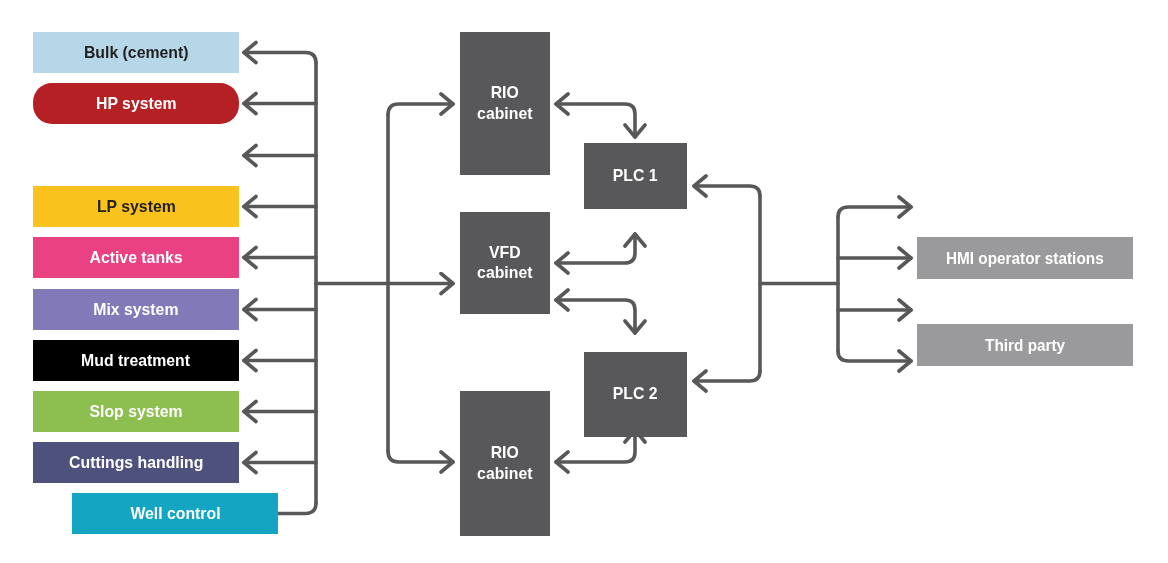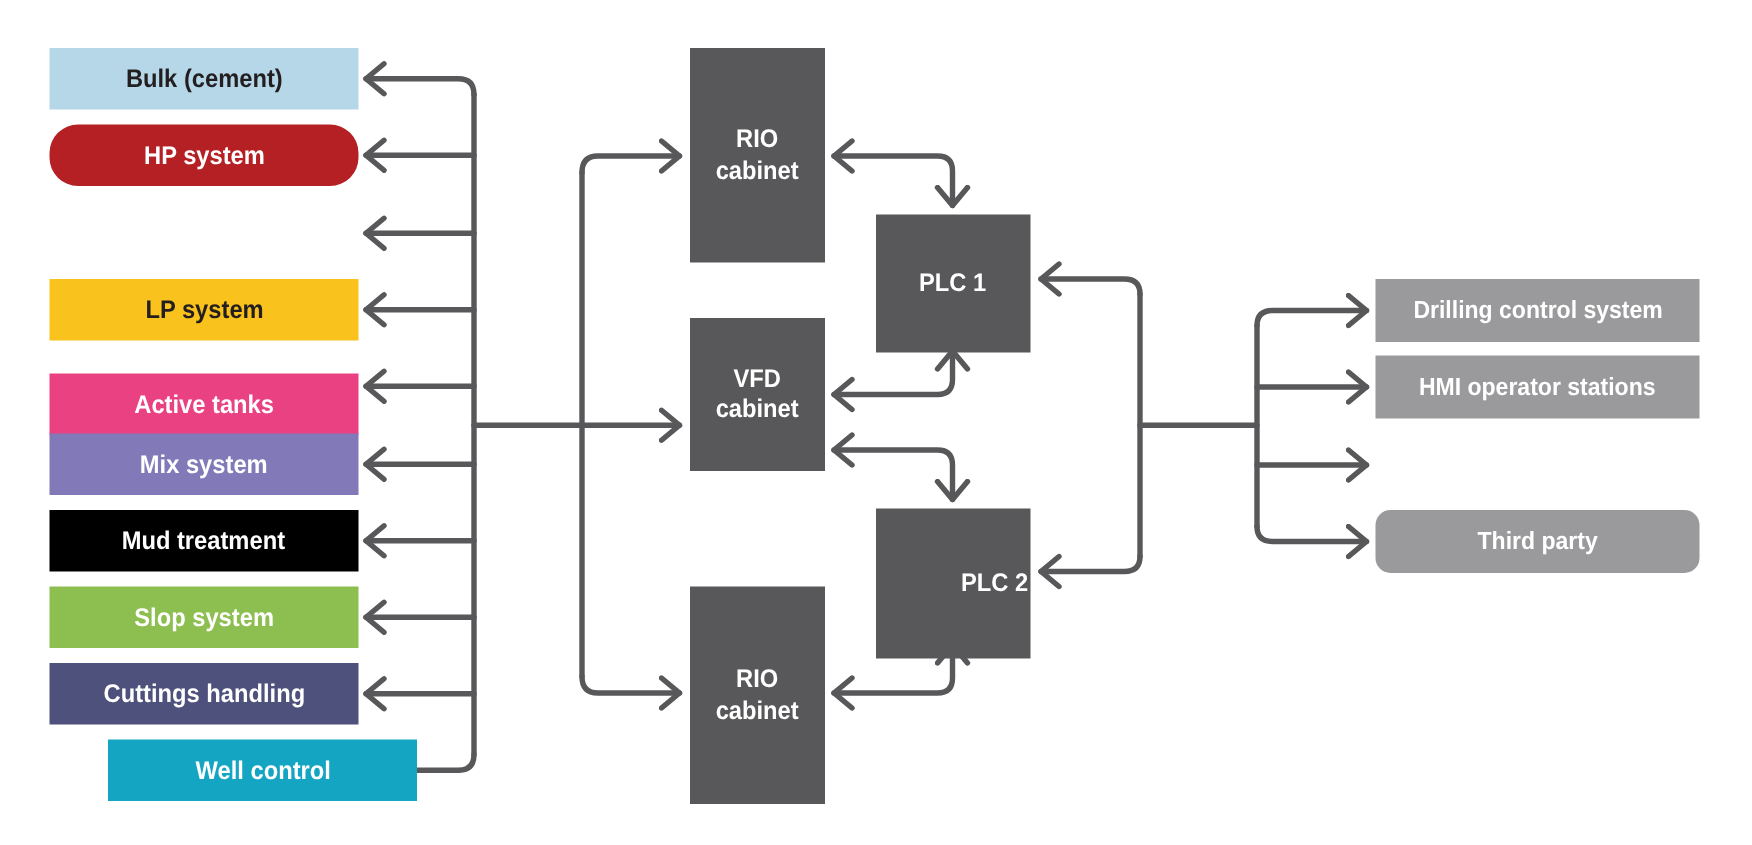--- a/index.html
+++ b/index.html
@@ -23,41 +23,41 @@
   }
   .txt { display: inline-block; transform: scaleX(0.93); white-space: nowrap; }
   .tline { display: block; text-align: center; }
 
   
   .lbox { left: 33px; width: 206px; height: 41px; font-size: 17px; }
   .ls0 { top: 32px;  background: #B5D7E8; color: #231F20; }
   .ls1 { top: 83px;  background: #B52025; color: #FFFFFF; border-radius: 19px; }
   .ls2 { top: 135px; background: #AE8A32; color: #FFFFFF; }
   .ls3 { top: 186px; background: #F9C21D; color: #231F20; }
-  .ls4 { top: 237px; background: #E94181; color: #FFFFFF; margin-top: 12px; }
+  .ls4 { top: 237px; background: #E94181; color: #FFFFFF; }
   .ls5 { top: 289px; background: #8179B8; color: #FFFFFF; }
   .ls6 { top: 340px; background: #000000; color: #FFFFFF; }
   .ls7 { top: 391px; background: #8DBE50; color: #FFFFFF; }
   .ls8 { top: 442px; background: #4F517D; color: #FFFFFF; }
   .ls9 { top: 493px; background: #14A5C3; color: #FFFFFF; margin-left: 39px; }
 
   
   .mbox { background: #58585A; color: #FFFFFF; font-size: 17px; line-height: 1.2; }
   .cab0 { left: 460px; top: 32px;  width: 90px;  height: 143px; }
   .cab1 { left: 460px; top: 212px; width: 90px;  height: 102px; }
   .cab2 { left: 460px; top: 391px; width: 90px;  height: 145px; }
-  .plc0 { left: 584px; top: 143px; width: 103px; height: 92px; justify-content: center; }
-  .plc1 { left: 584px; top: 339px; width: 103px; height: 100px; justify-content: flex-end; }
+  .plc0 { left: 584px; top: 143px; width: 103px; height: 66px; justify-content: center; }
+  .plc1 { left: 584px; top: 352px; width: 103px; height: 85px; }
 
   
   .rbox { left: 917px; width: 216px; height: 42px; background: #9A9A9C; color: #FFFFFF; font-size: 16.5px; }
   .rs0 { top: 186px; }
   .rs1 { top: 237px; }
   .rs2 { top: 289px; }
-  .rs3 { top: 340px; border-radius: 10px; }
+  .rs3 { top: 324px; }
 </style>
 </head>
 <body>
 
 <div id="stage">
 
   <svg id="wires" viewBox="0 0 1168 563">
     <defs>
       <marker id="ah" markerUnits="userSpaceOnUse" markerWidth="18" markerHeight="26" refX="14" refY="12" orient="auto">
         <path d="M2,2 L14,12 L2,22" fill="none" stroke="#58585A" stroke-width="3.6" stroke-linecap="round" stroke-linejoin="round"></path>
@@ -152,23 +152,20 @@
     </span>
   </div>
 
   <div class="box mbox plc0">
     <span class="txt">PLC 1</span>
   </div>
   <div class="box mbox plc1">
     <span class="txt">PLC 2</span>
   </div>
 
-  <div class="box rbox rs0">
-    <span class="txt">Drilling control system</span>
-  </div>
   <div class="box rbox rs1">
     <span class="txt">HMI operator stations</span>
   </div>
   <div class="box rbox rs3">
     <span class="txt">Third party</span>
   </div>
 
 </div>
 
 </body></html>

